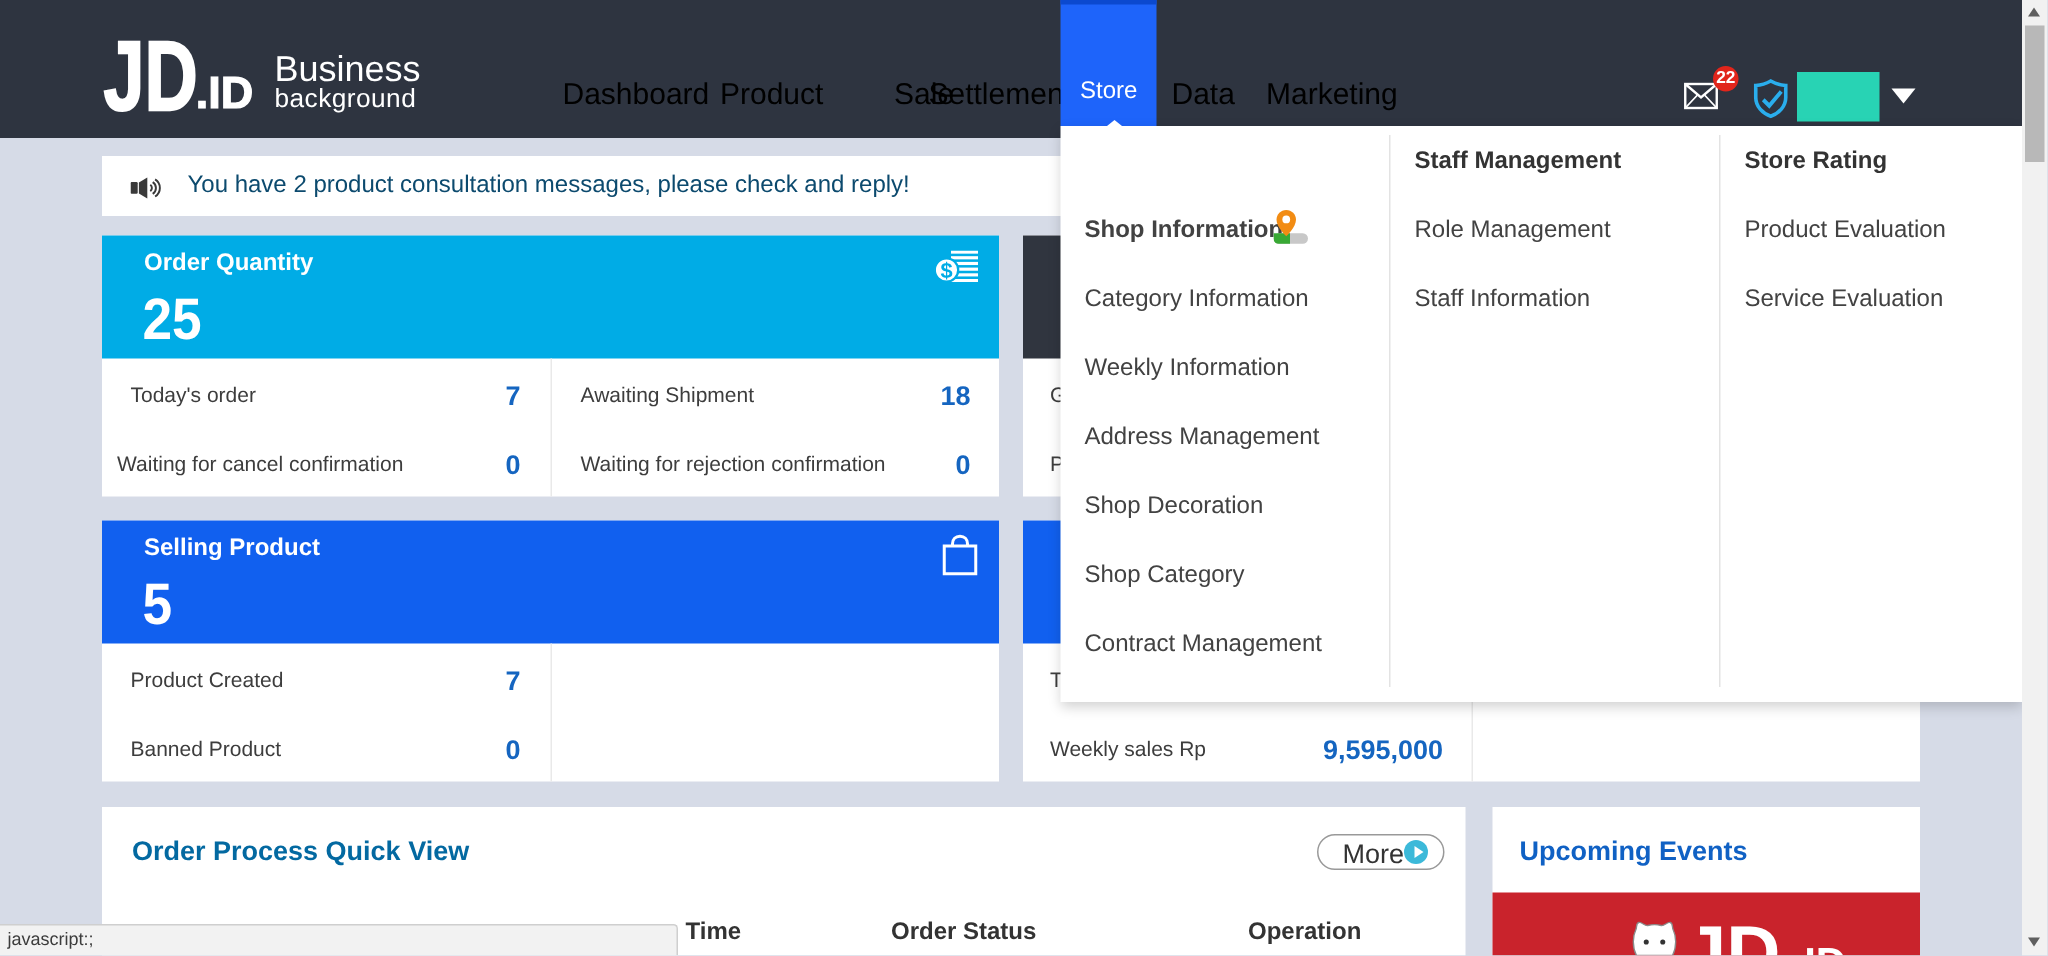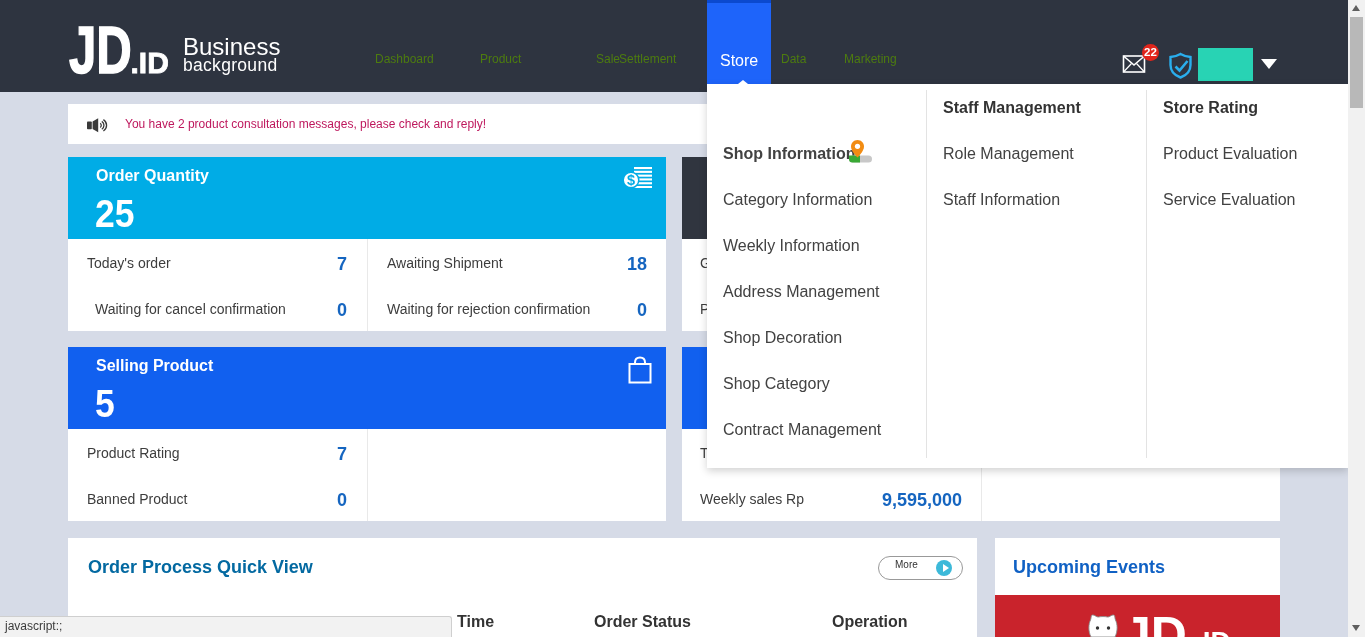--- a/index.html
+++ b/index.html
@@ -4,54 +4,54 @@
 <style>
 * { margin:0; padding:0; box-sizing:border-box; }
 html,body { width:1365px; height:637px; overflow:hidden; }
 body { font-family:"Liberation Sans", sans-serif; background:#d6dbe7; position:relative; }
 .abs { position:absolute; }
 
 #nav { left:0; top:0; width:1348px; height:92px; background:#2e3440; }
 #logoJD { left:68.5px; top:12px; font-weight:bold; color:#fff; font-size:66px; -webkit-text-stroke:1.5px #fff; transform:scaleX(0.745); transform-origin:0 0; }
 #logoID { left:130.5px; top:45.5px; font-weight:bold; color:#fff; font-size:30px; -webkit-text-stroke:0.8px #fff; }
 #logoTxt1 { left:183px; top:33.3px; color:#fff; font-size:24px; } #logoTxt2 { left:183px; top:55.2px; color:#fff; font-size:17.5px; letter-spacing:0.3px; }
-.navlink { top:52px; color:#4d7c0f; font-size:12px; }
+.navlink { top:52px; color:#000000; font-size:20px; }
 #storeTab { left:707px; top:0; width:64px; height:84px; background:#1e64fa; }
 #storeTopStrip { left:707px; top:0; width:64px; height:3px; background:#0b49cf; }
 #storeTxt { left:720px; top:52px; color:#fff; font-size:16px; }
 
 #mailSvg { left:1122px; top:54px; }
 #badge { left:1142px; top:44px; width:17px; height:17px; background:#e1251b; border-radius:50%; color:#fff; font-size:11.5px; font-weight:bold; text-align:center; line-height:17px; }
 #shieldSvg { left:1168px; top:52px; }
 #teal { left:1198px; top:48px; width:55px; height:33px; background:#28d3b4; }
 #caret { left:1261px; top:59px; width:0; height:0; border-left:8.5px solid transparent; border-right:8.5px solid transparent; border-top:10px solid #fff; }
 
 #notif { left:68px; top:104px; width:1212px; height:40px; background:#fff; }
-#notifTxt { left:125px; top:104px; height:51px; line-height:40px; font-size:12px; color:#be185d; }
+#notifTxt { left:125px; top:104px; height:51px; line-height:40px; font-size:16px; color:#0c4a6e; }
 #spkSvg { left:87px; top:118px; }
 
 .card { background:#fff; }
 #c1 { left:68px; top:157px; width:598px; height:174px; }
 #c1h { left:68px; top:157px; width:598px; height:82px; background:#00ace6; }
 #c2a { left:682px; top:157px; width:598px; height:174px; }
 #c2ah { left:682px; top:157px; width:598px; height:82px; background:#30353f; }
 #c3 { left:68px; top:347px; width:598px; height:174px; }
 #c3h { left:68px; top:347px; width:598px; height:82px; background:#1160ef; }
 #c2b { left:682px; top:347px; width:598px; height:174px; }
 #c2bh { left:682px; top:347px; width:598px; height:82px; background:#1160ef; }
 .chTitle { color:#fff; font-size:16px; font-weight:bold; }
 .chNum { color:#fff; font-size:39px; font-weight:bold; transform:scaleX(0.91); transform-origin:0 0; }
 .divv { width:1px; background:#e9e9e9; }
 .lbl { font-size:14px; color:#3d3d3d;text-align:center; }
 .val { font-size:18px; font-weight:bold; color:#1565c0; }
 
 #opqv { left:68px; top:538px; width:909px; height:99px; background:#fff; }
 #opqvTitle { left:88px; top:557px; font-size:18px; font-weight:bold; color:#0369a1; }
 #moreBtn { left:878px; top:556px; width:85px; height:24px; border:1px solid #999; border-radius:12px; background:#fff; }
-#moreTxt { left:895px; top:559px; font-size:10px; color:#333; }
+#moreTxt { left:895px; top:559px; font-size:18px; color:#333; }
 #playCirc { left:936px; top:560px; width:16px; height:16px; border-radius:50%; background:#3cb9d9; }
 #playTri { left:943px; top:564px; width:0; height:0; border-top:4px solid transparent; border-bottom:4px solid transparent; border-left:6px solid #fff; }
 .th { top:613px; font-size:16px; font-weight:bold; color:#333; }
 #upc { left:995px; top:538px; width:285px; height:99px; background:#fff; }
 #upcTitle { left:1013px; top:557px; font-size:18px; font-weight:bold; color:#1061c4; }
 #redBan { left:995px; top:595px; width:285px; height:42px; background:#c9232c; overflow:hidden; }
 
 #dd { left:707px; top:84px; width:641px; height:384px; background:#fff; box-shadow:0 3px 8px rgba(0,0,0,0.18); }
 #ddNotch { left:738px; top:80px; width:0; height:0; border-left:5.5px solid transparent; border-right:5.5px solid transparent; border-bottom:4px solid #fff; }
 .ddDiv { top:90px; width:1px; height:368px; background:#e3e3e3; }
@@ -119,41 +119,41 @@
     <rect x="11" y="19" width="18" height="2.1"></rect>
   </g>
   <circle cx="8" cy="13" r="7.8" fill="#fff" stroke="#00ace6" stroke-width="1.5"></circle>
   <text x="8" y="18" font-size="14.5" font-weight="bold" fill="#00ace6" text-anchor="middle" font-family="Liberation Sans">$</text>
 </svg>
 <div class="abs divv" style="left:367px; top:239px; height:92px;"></div>
 <div class="abs lbl" style="left:87px; top:255px;">Today's order</div>
 <div class="abs val" style="right:1018px; top:254px;">7</div>
 <div class="abs lbl" style="left:387px; top:255px;">Awaiting Shipment</div>
 <div class="abs val" style="right:718px; top:254px;">18</div>
-<div class="abs lbl" style="left:95px; top:301px;">Waiting for cancel confirmation</div>
+<div class="abs lbl" style="left:78px; top:301px;">Waiting for cancel confirmation</div>
 <div class="abs val" style="right:1018px; top:300px;">0</div>
 <div class="abs lbl" style="left:387px; top:301px;">Waiting for rejection confirmation</div>
 <div class="abs val" style="right:718px; top:300px;">0</div>
 
 <div class="abs card" id="c2a"></div>
 <div class="abs" id="c2ah"></div>
 <div class="abs divv" style="left:981px; top:239px; height:92px;"></div>
 <div class="abs lbl" style="left:700px; top:255px;">Gross income Rp</div>
 <div class="abs lbl" style="left:700px; top:301px;">Paid order</div>
 
 <div class="abs card" id="c3"></div>
 <div class="abs" id="c3h"></div>
 <div class="abs chTitle" style="left:96px; top:357px;">Selling Product</div>
 <div class="abs chNum" style="left:94.7px; top:381.6px;">5</div>
 <svg class="abs" style="left:628px; top:356px;" width="24" height="28" viewBox="0 0 24 28">
   <rect x="1.5" y="8" width="21" height="18.5" fill="none" stroke="#fff" stroke-width="2"></rect>
   <path d="M7 8 L7 6.5 C7 3.5 9 1.5 12 1.5 C15 1.5 17 3.5 17 6.5 L17 8" fill="none" stroke="#fff" stroke-width="2"></path>
 </svg>
 <div class="abs divv" style="left:367px; top:429px; height:92px;"></div>
-<div class="abs lbl" style="left:87px; top:445px;">Product Rating</div>
+<div class="abs lbl" style="left:87px; top:445px;">Product Created</div>
 <div class="abs val" style="right:1018px; top:444px;">7</div>
 <div class="abs lbl" style="left:87px; top:491px;">Banned Product</div>
 <div class="abs val" style="right:1018px; top:490px;">0</div>
 
 <div class="abs card" id="c2b"></div>
 <div class="abs" id="c2bh"></div>
 <div class="abs divv" style="left:981px; top:429px; height:92px;"></div>
 <div class="abs lbl" style="left:700px; top:445px;">Today's sales Rp</div>
 <div class="abs lbl" style="left:700px; top:491px;">Weekly sales Rp</div>
 <div class="abs val" style="right:403px; top:490px;">9,595,000</div>

